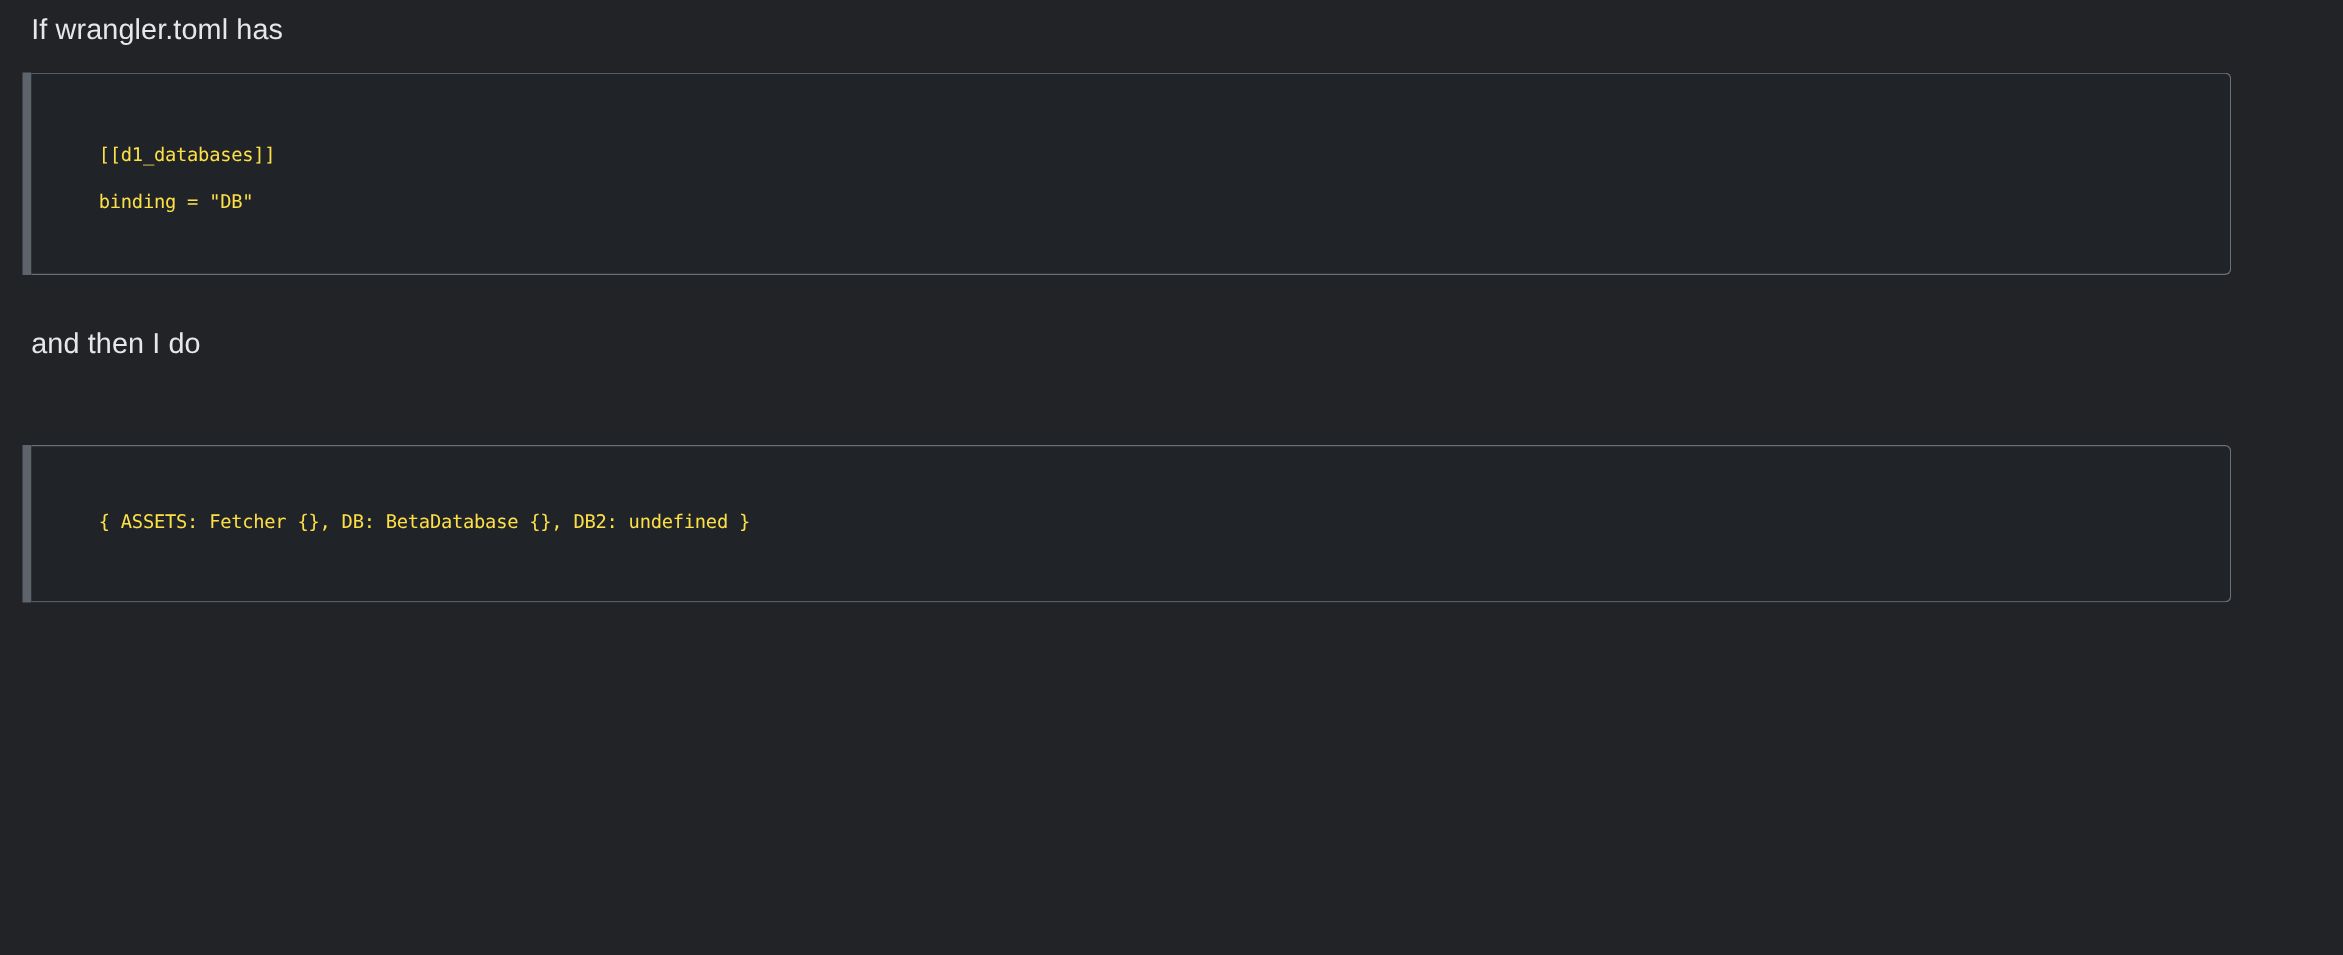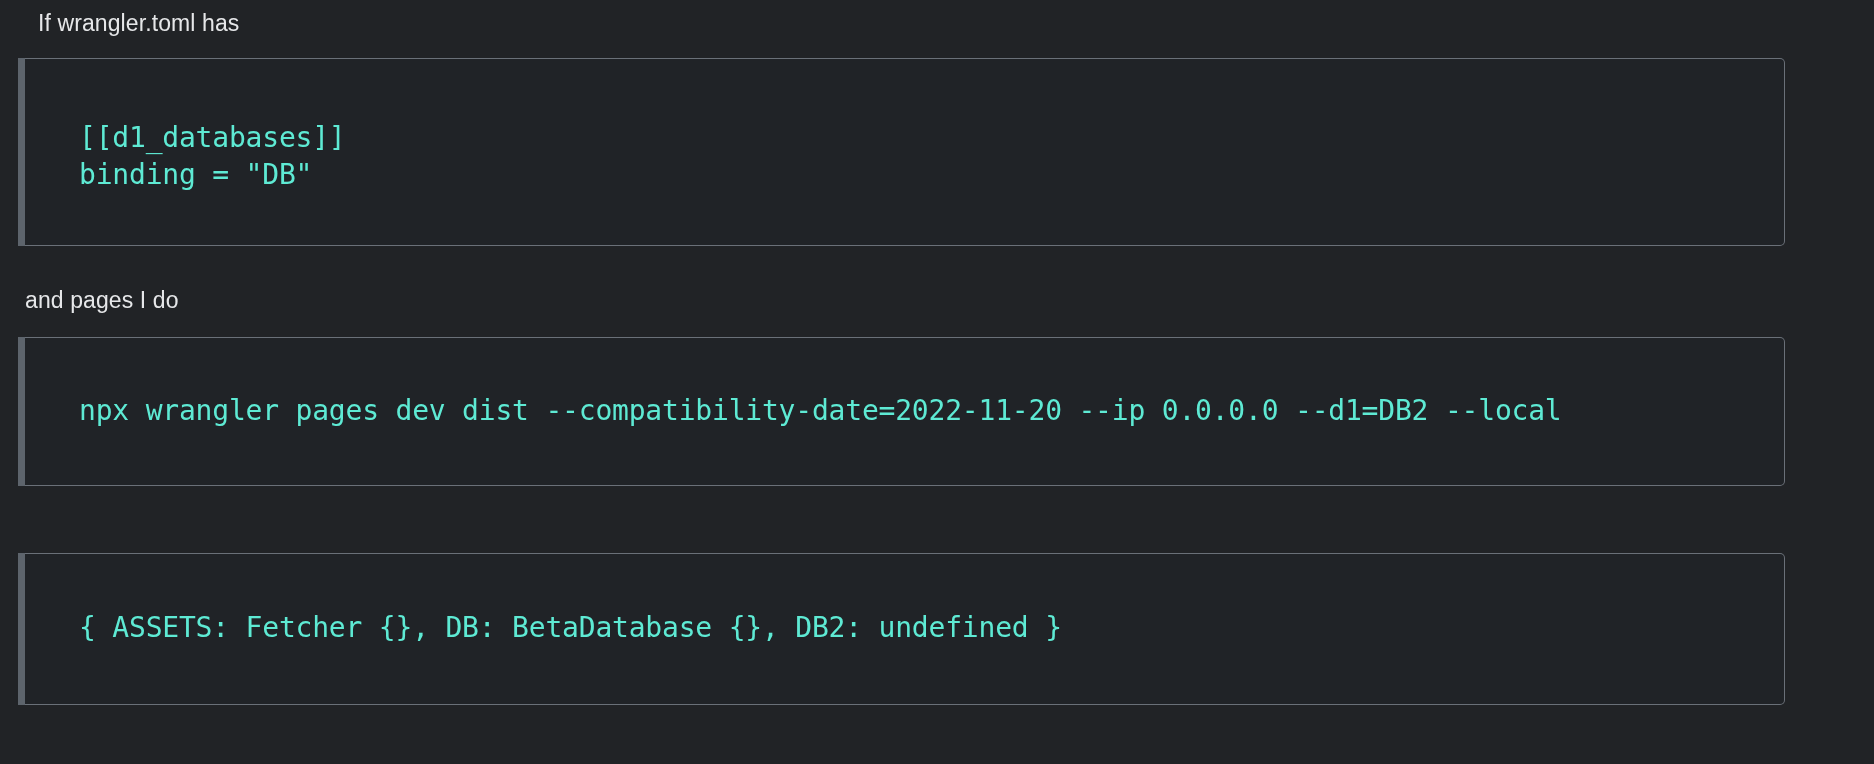--- a/index.html
+++ b/index.html
@@ -23,21 +23,21 @@
   .para {
     font-family: "Liberation Sans", sans-serif;
     font-size: 23px;
     line-height: 30px;
     color: #e6e7e9;
     margin: 0;
     padding-left: 25px;
     letter-spacing: 0.1px;
   }
 
-  .para-1 { padding-top: 8px; margin-left: 13px; }
+  .para-1 { padding-top: 8px; }
   .para-2 { padding-top: 7px; }
   .para-3 { padding-top: 7px; }
 
   .code-block {
     margin: 20px 0 0 25px;
     margin-right: 89px;
     background: #202327;
     border: 1px solid #6a7078;
     border-left: none;
     border-radius: 0 5px 5px 0;
@@ -49,23 +49,23 @@
     position: absolute;
     left: -7px;
     top: -1px;
     bottom: -1px;
     width: 7px;
     background: #5d646c;
   }
 
   .code-inner {
     font-family: "DejaVu Sans Mono", "Liberation Mono", monospace;
-    font-size: 28px;
+    font-size: 15px;
     line-height: 37px;
-    color: #5eead4;
+    color: #fde047;
     white-space: pre;
     padding: 30px 0 30px 54px;
     overflow: hidden;
     letter-spacing: -0.2px;
   }
 
   .block-1 { margin-top: 20px; }
   .block-1 .code-inner { padding-top: 32px; padding-bottom: 24px; }
 
   .block-2 { margin-top: 22px; }
@@ -85,26 +85,22 @@
   <p class="para para-1">If wrangler.toml has</p>
 
   <div class="code-block block-1">
     <span class="code-accent"></span>
     <pre class="code-inner">[[d1_databases]]
 binding = "DB"</pre>
   </div>
 
   <div class="spacer-1"></div>
 
-  <p class="para para-2">and pages I do</p>
+  <p class="para para-2">and then I do</p>
 
-  <div class="code-block block-2">
-    <span class="code-accent"></span>
-    <pre class="code-inner">npx wrangler pages dev dist --compatibility-date=2022-11-20 --ip 0.0.0.0 --d1=DB2 --local</pre>
-  </div>
 
   <div class="spacer-2"></div>
 
 
   <div class="code-block block-3">
     <span class="code-accent"></span>
     <pre class="code-inner">{ ASSETS: Fetcher {}, DB: BetaDatabase {}, DB2: undefined }</pre>
   </div>
 
 </div>

